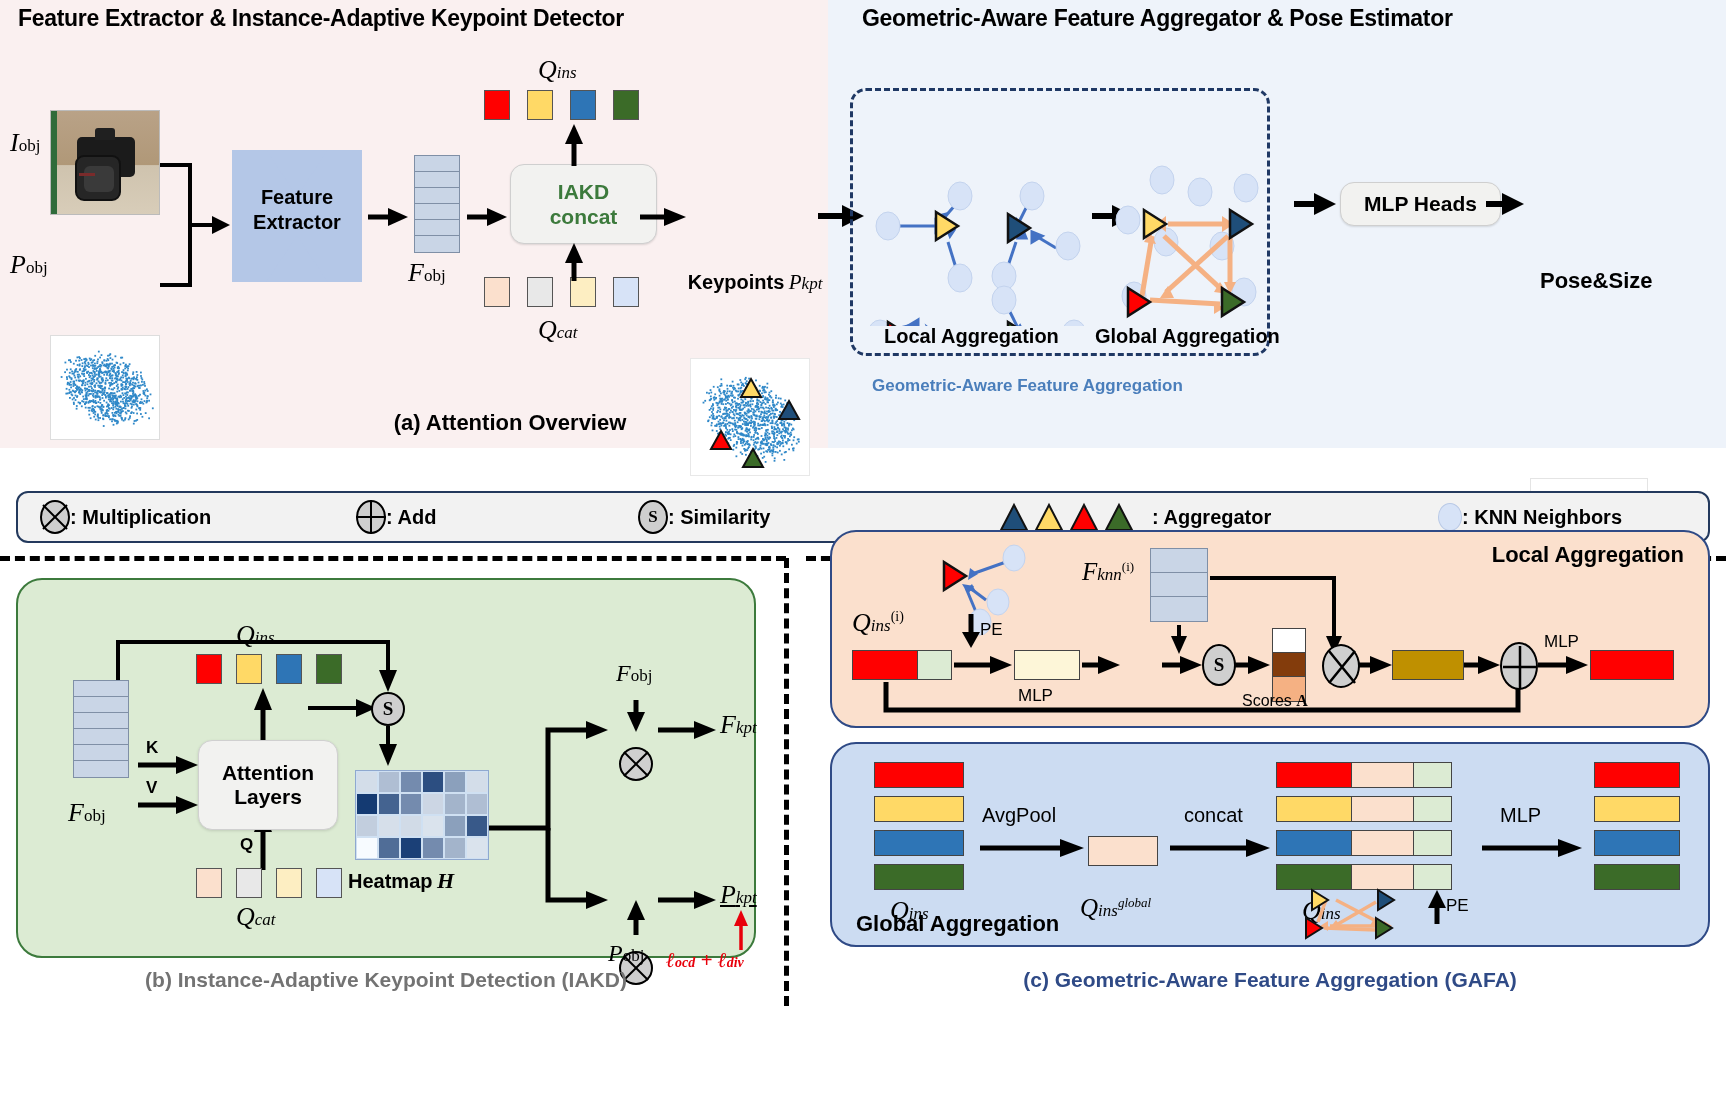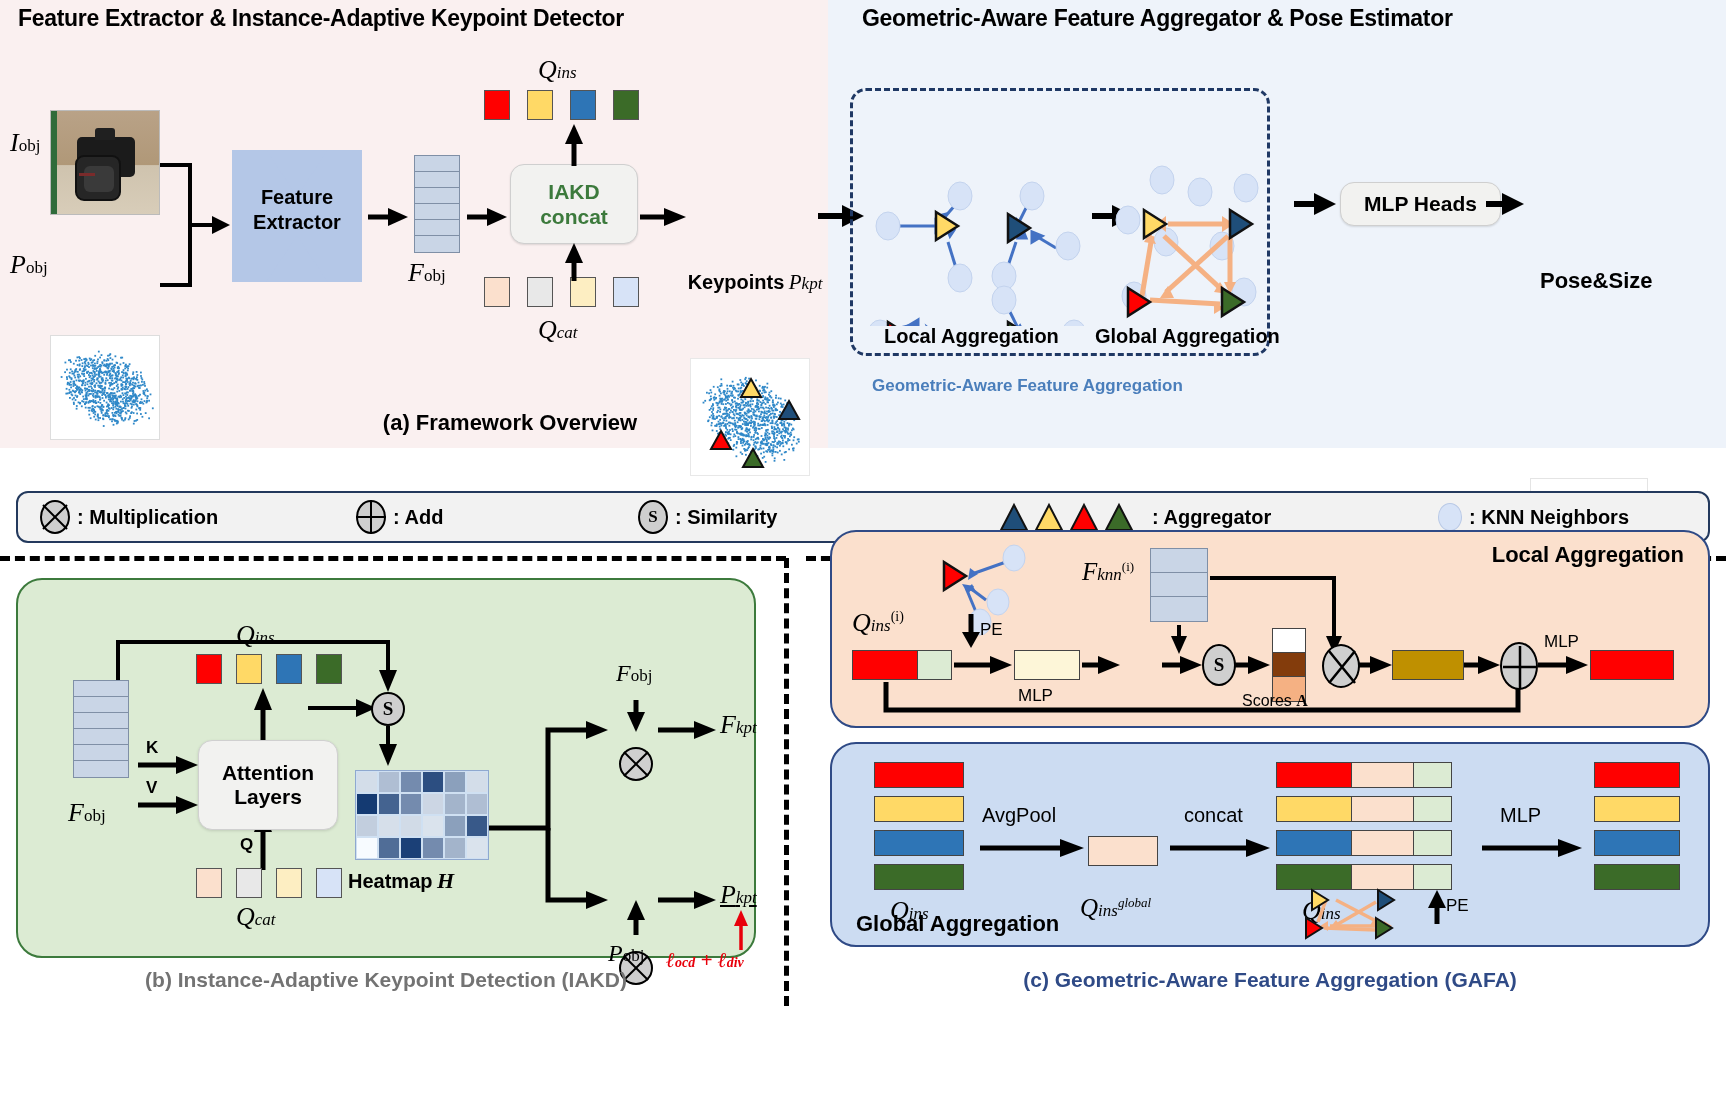--- a/index.html
+++ b/index.html
@@ -71,21 +71,21 @@
   }
 
   .cap { font-weight:bold; font-size:22px; text-align:center; }
 
   
   #legend {
     left:16px; top:491px; width:1694px; height:52px;
     background:#f2f2f2; border:2px solid #23395d; border-radius:12px;
     display:flex; align-items:center;
   }
-  .leg-item{ display:flex; align-items:center; gap:7px; font-weight:bold; font-size:20px; }
+  .leg-item{ display:flex; align-items:center; font-weight:bold; font-size:20px; }
   .op-circ{
     width:30px;height:34px;border-radius:50%;background:#cfcfcf;border:2px solid #000;
     position:relative;display:flex;align-items:center;justify-content:center;
     font-weight:bold;font-size:17px;font-family:"Liberation Serif",serif;
   }
   .op-mult::before,.op-mult::after{
     content:"";position:absolute;left:50%;top:50%;width:2px;height:34px;background:#000;
   }
   .op-mult::before{transform:translate(-50%,-50%) rotate(45deg);}
   .op-mult::after{transform:translate(-50%,-50%) rotate(-45deg);}
@@ -1106,21 +1106,21 @@
   </div>
   <div class="abs lbl-math" style="left:408px;top:258px;">
     <span>F</span><span class="sub">obj</span>
   </div>
 
   <svg class="abs" style="left:467px;top:206px;" width="40" height="22">
     <path d="M0 11 L22 11" stroke="#000" stroke-width="5" fill="none"></path>
       <polygon points="20,2 40,11 20,20" fill="#000"></polygon>
   </svg>
 
-  <div class="abs modbox" style="left:510px;top:164px;width:128px;height:80px;font-size:21px;color:#3c7a3c;line-height:1.2;">
+  <div class="abs modbox" style="left:510px;top:164px;width:147px;height:80px;font-size:21px;color:#3c7a3c;line-height:1.2;">
     <div>
       <div>IAKD</div>
       <div>concat</div>
     </div>
   </div>
 
   <div class="abs lbl-math" style="left:538px;top:55px;">
     <span>Q</span><span class="subi">ins</span>
   </div>
   <div class="abs" style="left:484px;top:90px;display:flex;gap:17px;">
@@ -2940,21 +2940,21 @@
         <polygon points="68,56 110,22 112,60 72,92"></polygon>
       </g>
       <g stroke="#3c8c3c" stroke-width="1" fill="none" opacity="0.85">
         <path d="M30 29 L40 66 M59 18 L63 74"></path>
         <path d="M38 50 L90 39 M24 61 L92 75"></path>
       </g>
     </svg>
   </div>
   <div class="abs lbl-bold" style="left:1540px;top:268px;font-size:22px;">Pose&amp;Size</div>
 
-  <div class="abs cap" style="left:0;top:410px;width:1020px;">(a) Framework Overview</div>
+  <div class="abs cap" style="left:0;top:410px;width:1020px;">(a) Attention Overview</div>
 </div>
 
 <div class="abs" id="legend">
   <div class="leg-item abs" style="left:22px;">
     <div class="op-circ op-mult"></div>
     <span>: Multiplication</span>
   </div>
   <div class="leg-item abs" style="left:338px;">
     <div class="op-circ op-add"></div>
     <span>: Add</span>

